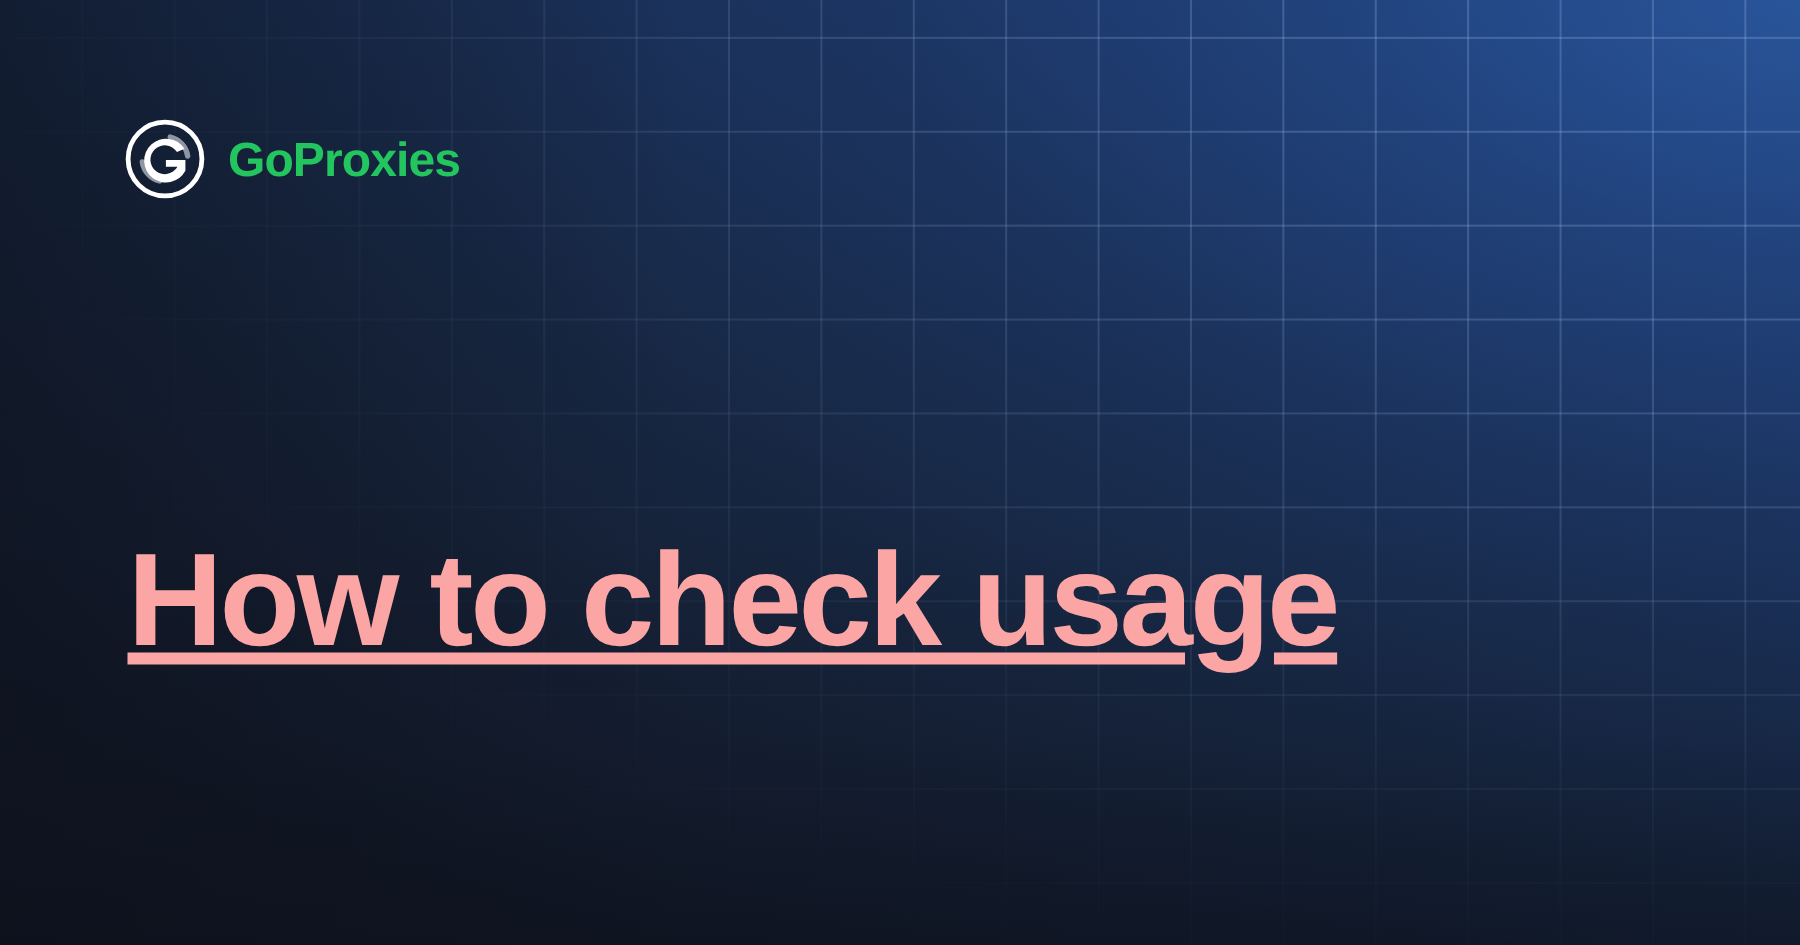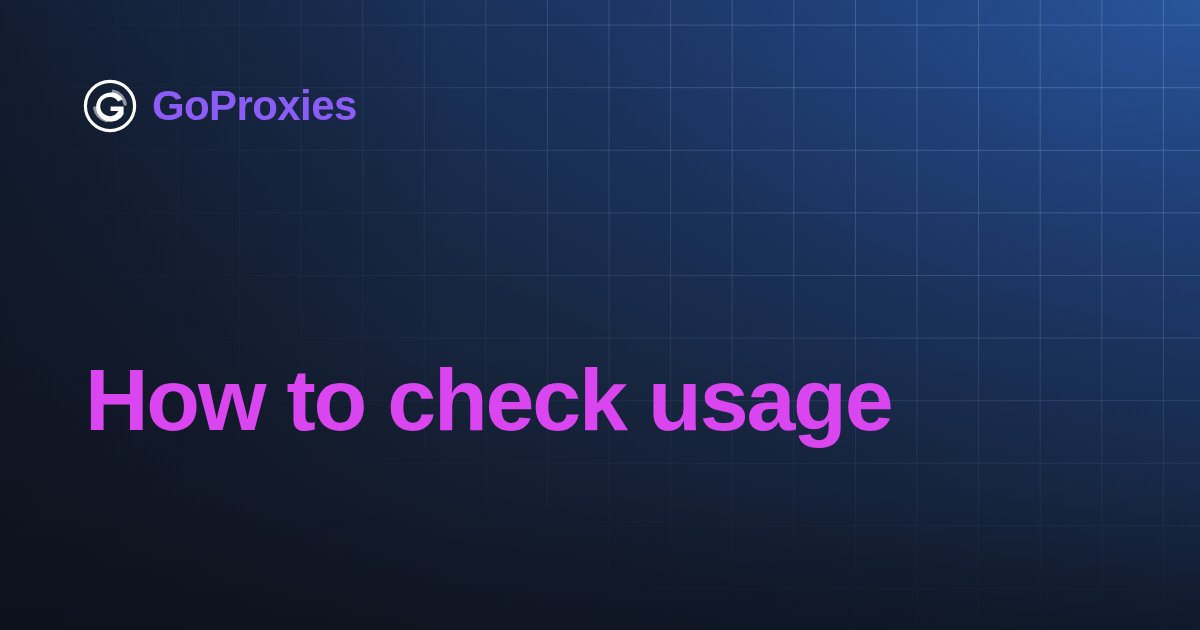--- a/index.html
+++ b/index.html
@@ -91,39 +91,40 @@
     align-items: center;
     gap: 14px;
   }
   .brand-mark {
     width: 56px;
     height: 56px;
     display: block;
     flex: 0 0 auto;
   }
   .brand-name {
-    color: #8b5cf6;
-    font-size: 42px;
+    color: #22c55e;
+    font-size: 32px;
     font-weight: bold;
     letter-spacing: -0.6px;
     line-height: 1;
     white-space: nowrap;
   }
 
   
   .headline {
     position: absolute;
     left: 85px;
     top: 352px;
     width: 1050px;
-    color: #d946ef;
+    color: #fca5a5;
     font-size: 88px;
     font-weight: bold;
     line-height: 96px;
     letter-spacing: -2.2px;
+    text-decoration: underline;
   }
   .headline-line {
     display: block;
     white-space: nowrap;
   }
 </style>
 </head>
 <body>
 
 <div class="og-card">

